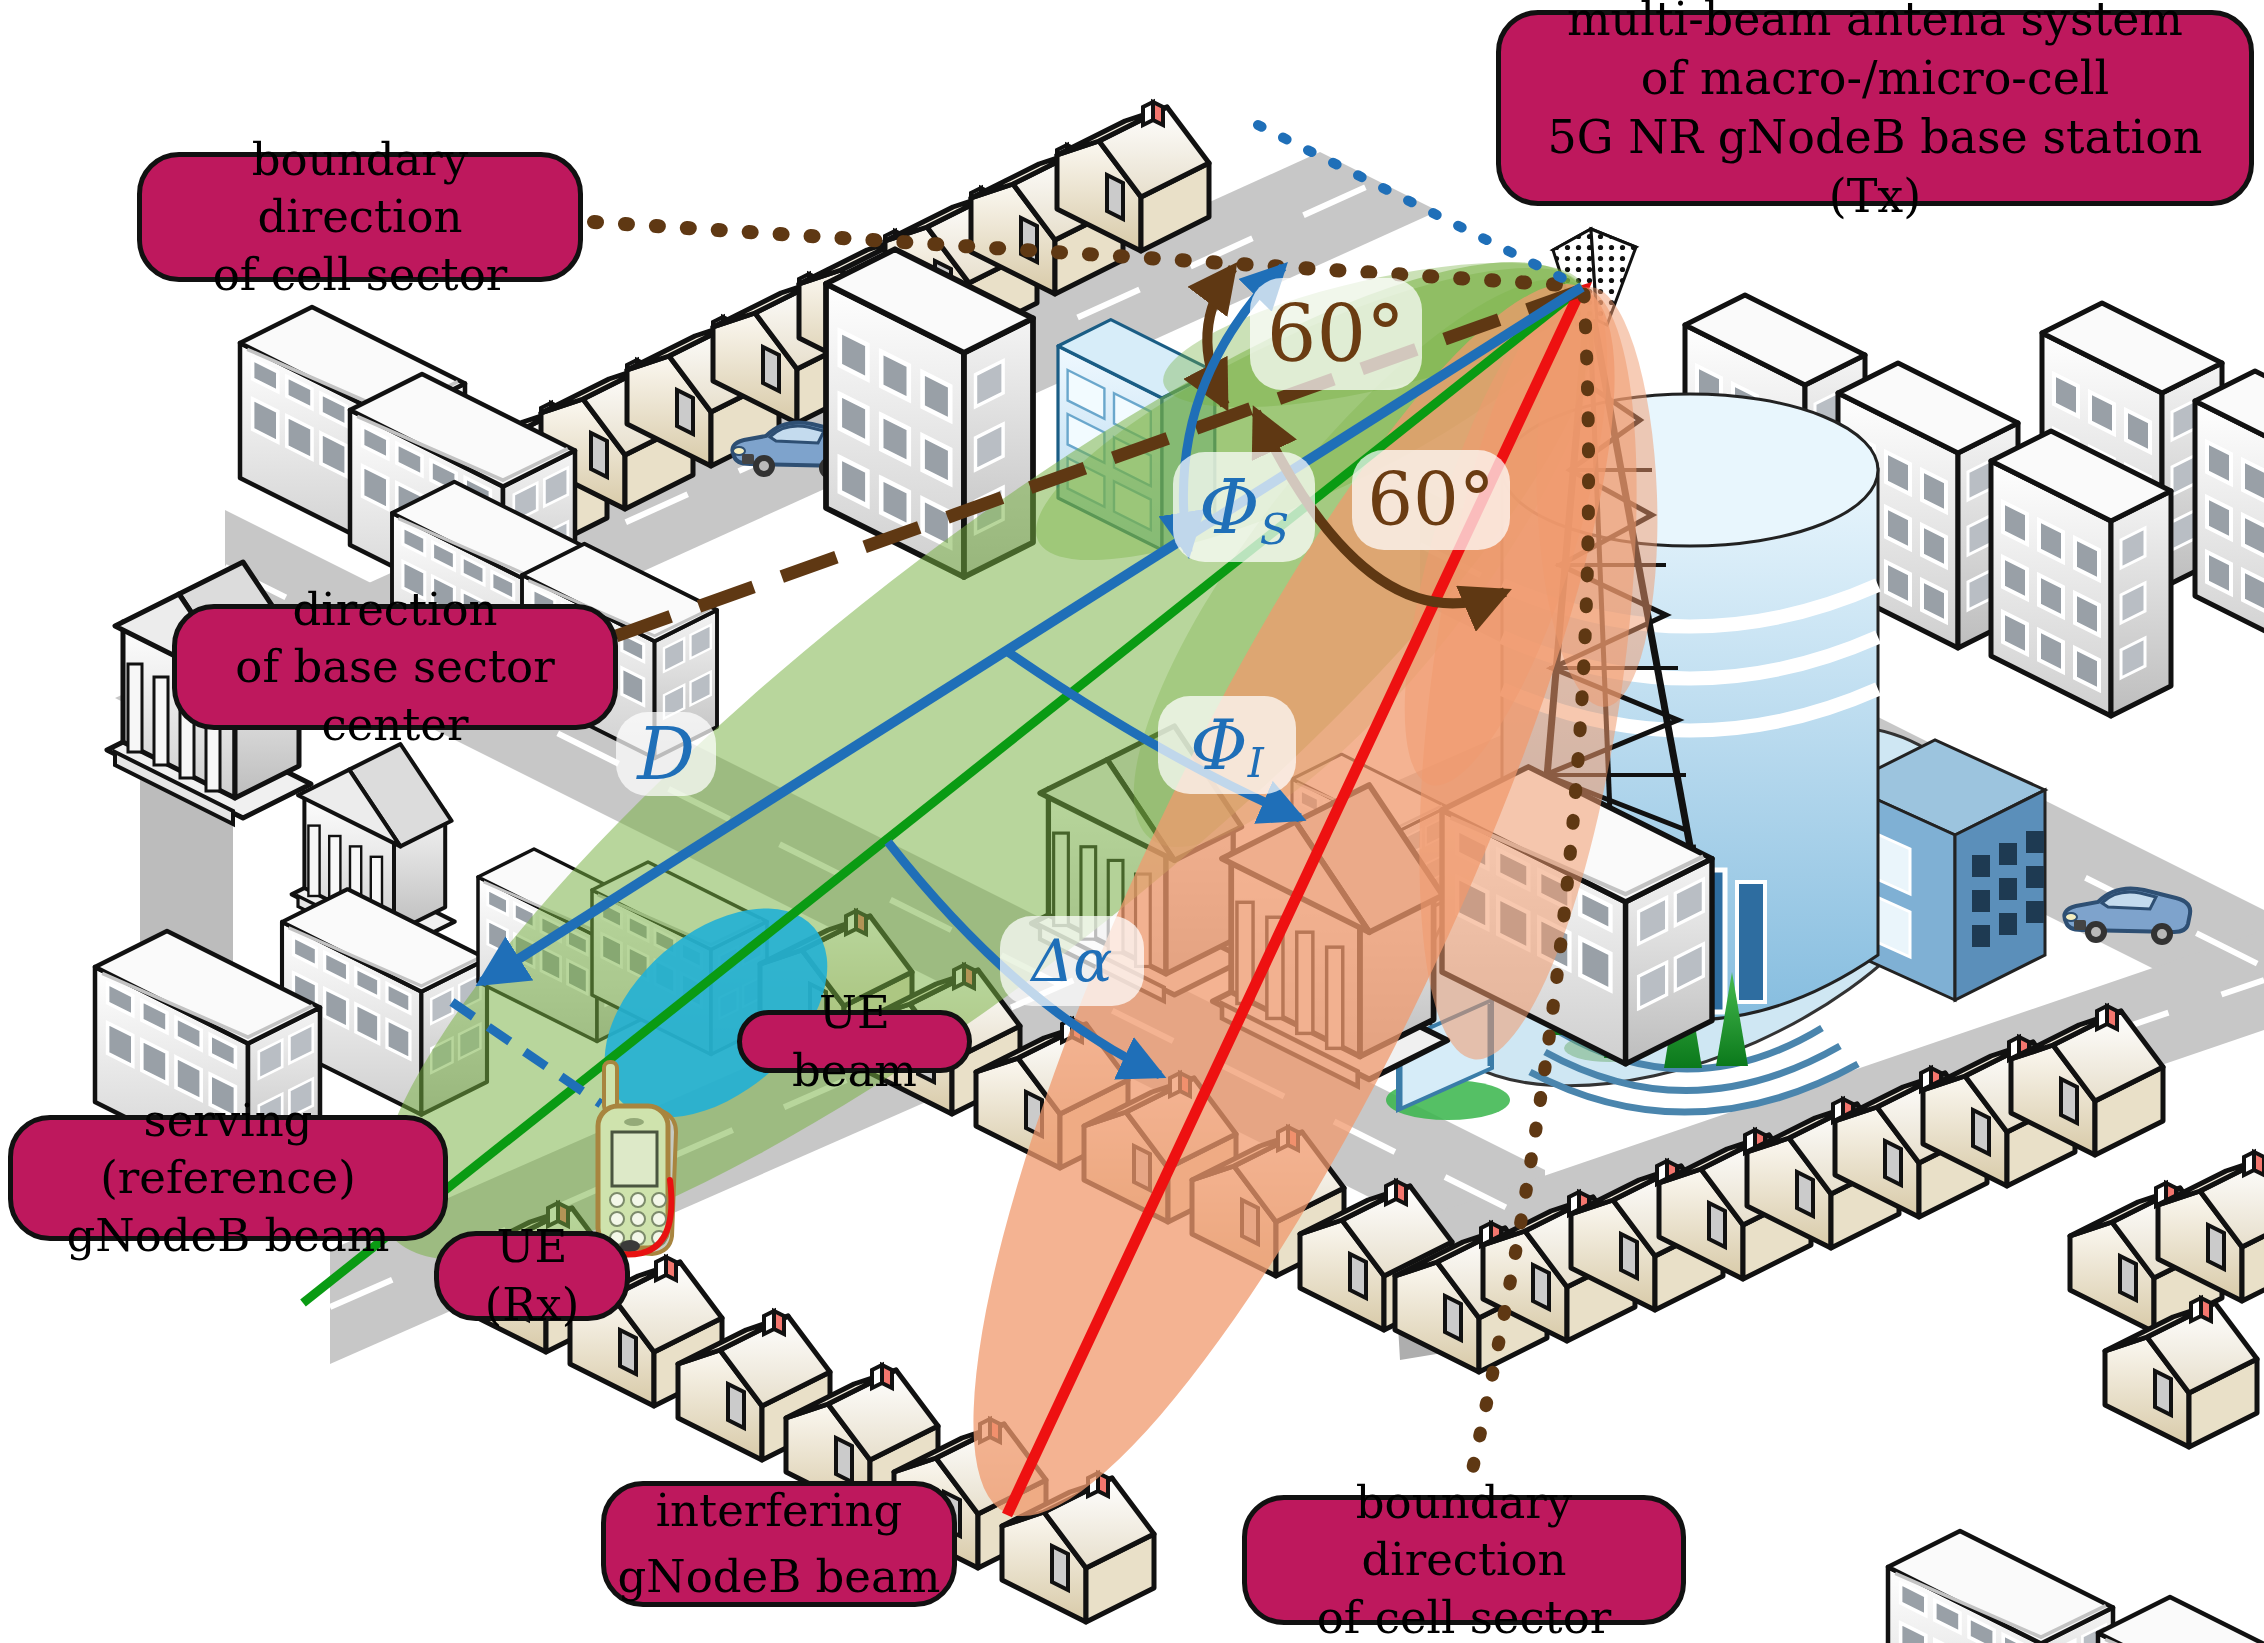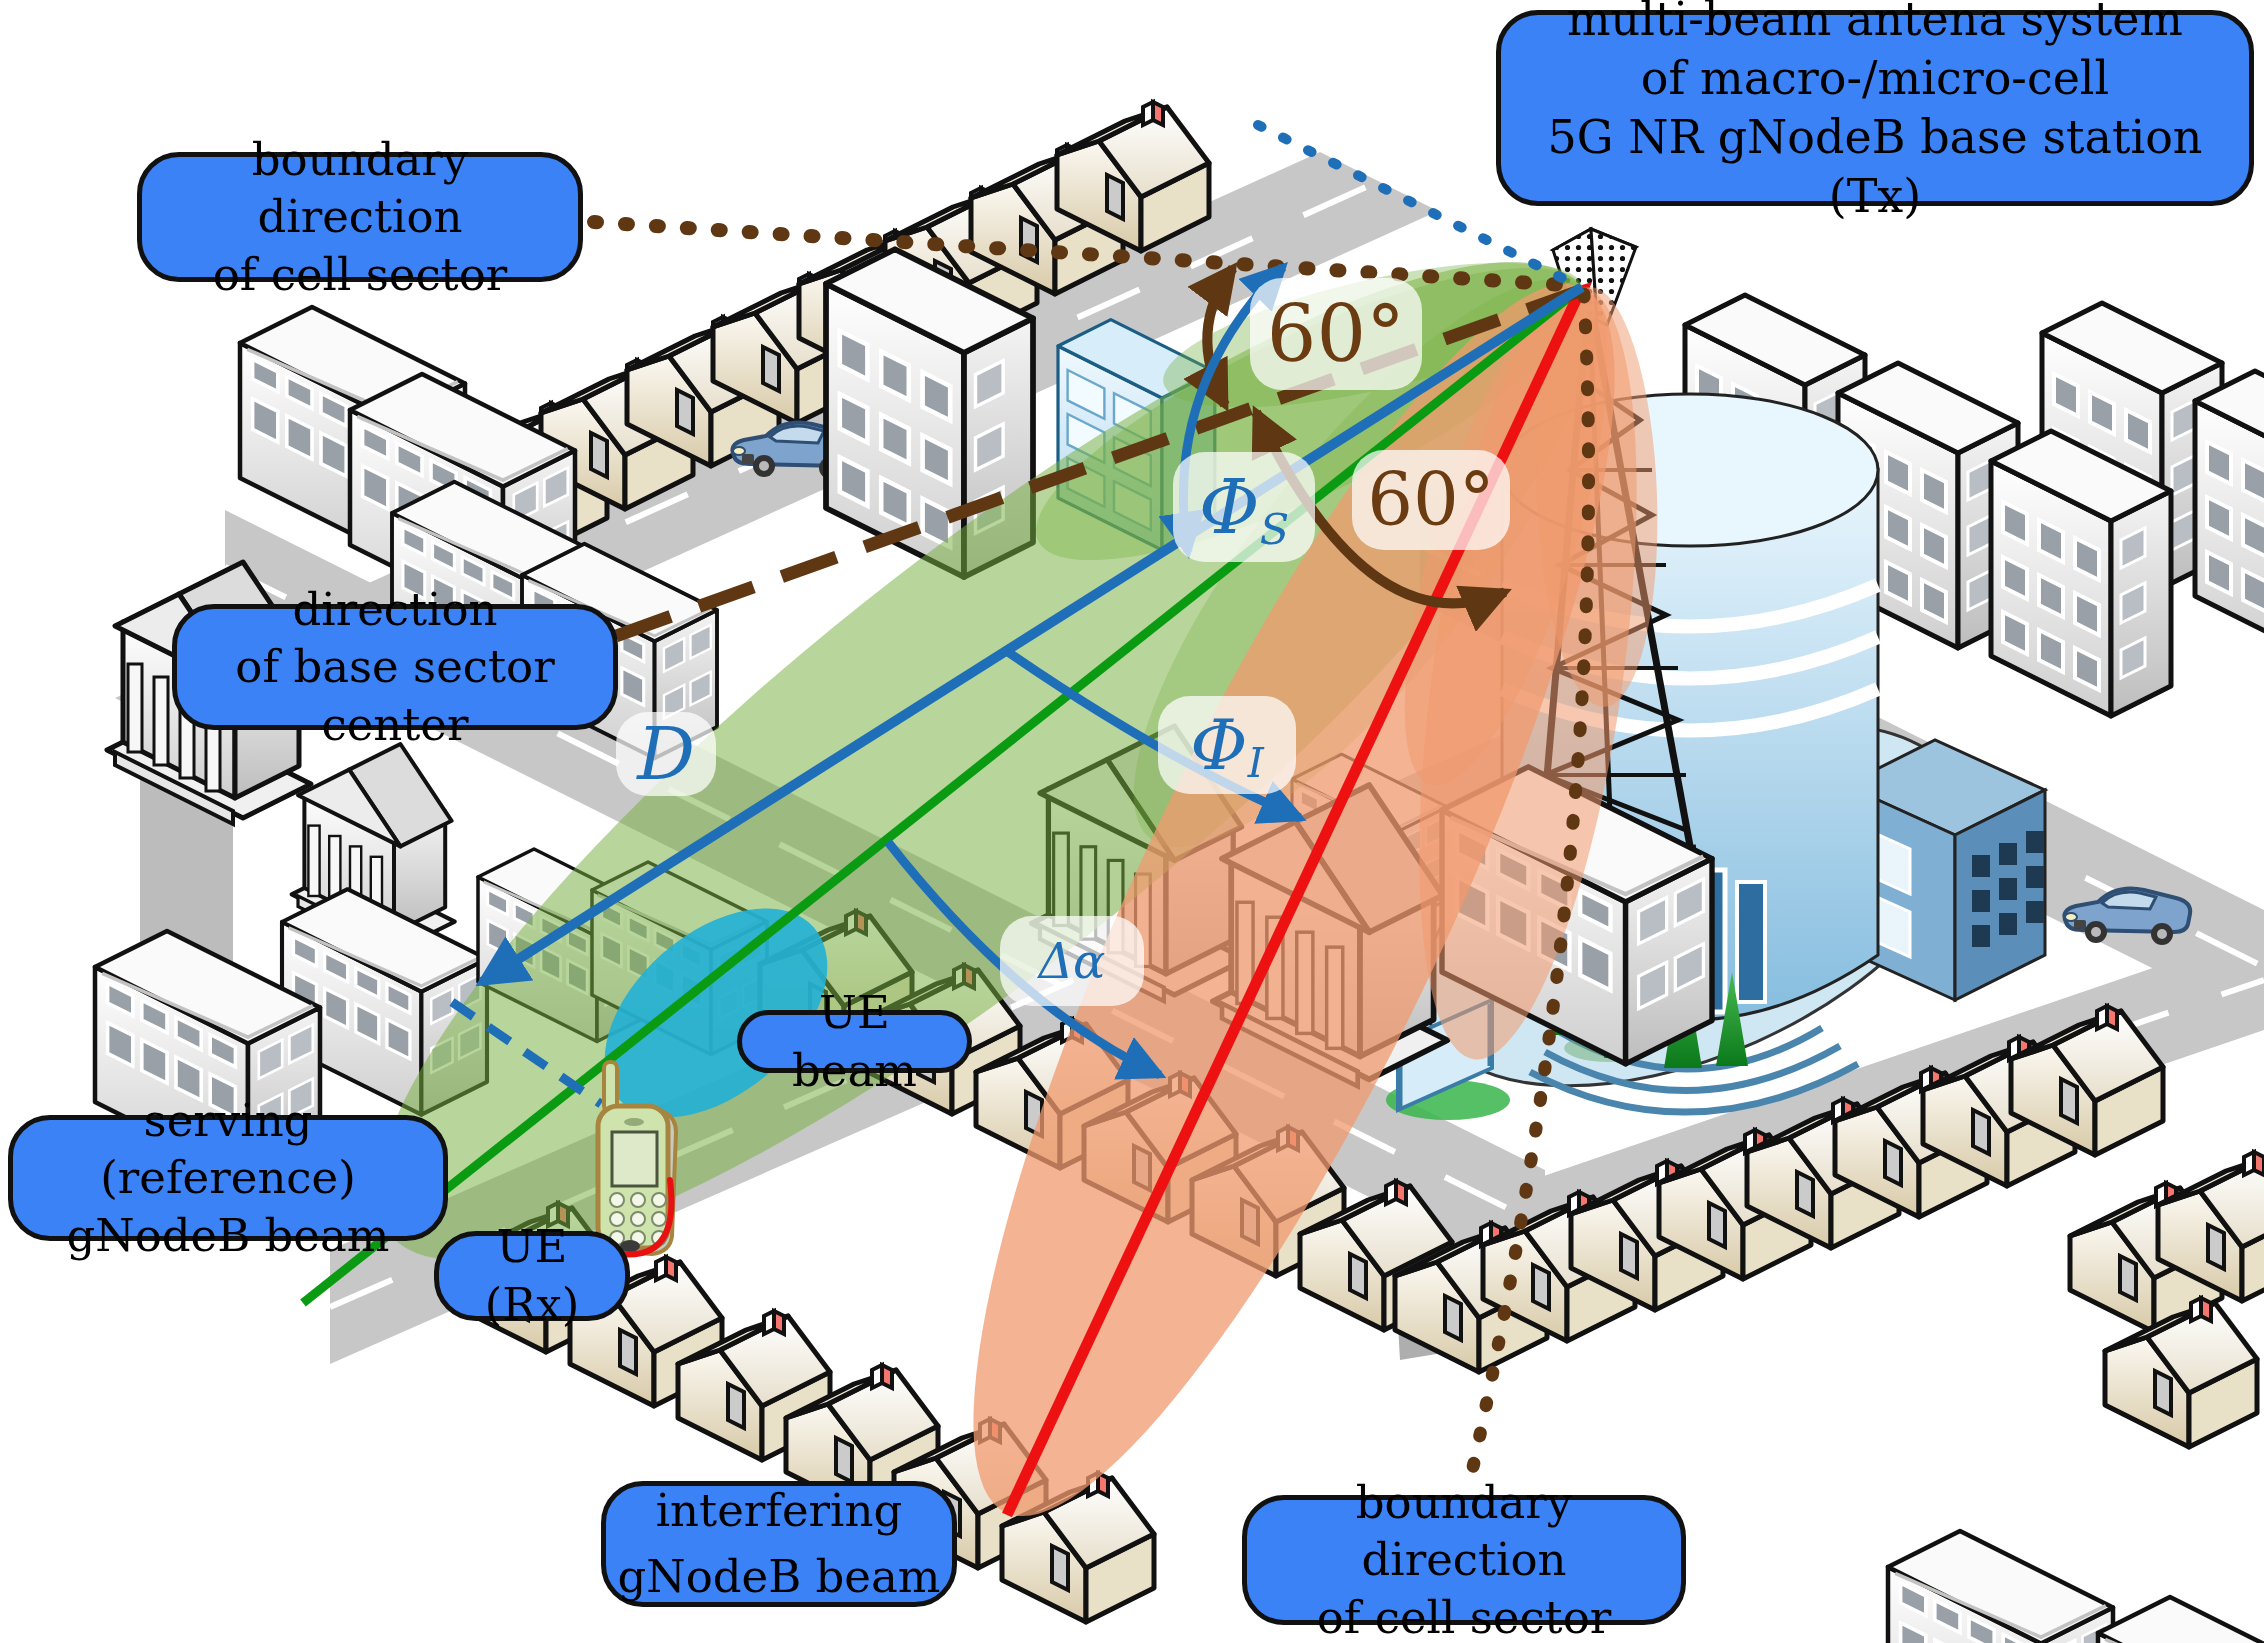--- a/index.html
+++ b/index.html
@@ -1,19 +1,19 @@
 <!DOCTYPE html>
 <html><head>
 <meta charset="utf-8">
 <style>
   html,body{margin:0;padding:0;background:#fff;}
   .stage{position:relative;width:2264px;height:1643px;background:#ffffff;overflow:hidden;
          font-family:"DejaVu Serif","Liberation Serif",serif;}
   .stage svg{position:absolute;left:0;top:0;}
-  .ylabel{position:absolute;background:#3b82f6;border:5px solid #111;border-radius:42px;
+  .ylabel{position:absolute;background:#be185d;border:5px solid #111;border-radius:42px;
           display:flex;flex-direction:column;align-items:center;justify-content:center;
           text-align:center;color:#000;font-size:45px;line-height:1.28;box-sizing:border-box;
           padding:4px 10px;z-index:30;}
   .mlabel{position:absolute;background:rgba(255,255,255,0.72);border-radius:32px;
           display:flex;align-items:center;justify-content:center;z-index:25;
           color:#1f6fb8;font-style:italic;box-sizing:border-box;}
   .mlabel.brown{color:#6b3c12;font-style:normal;}
   .sub{font-size:0.58em;align-self:flex-end;transform:translateY(-0.18em);}
 </style>
 </head>
@@ -427,17 +427,17 @@
 
 <div class="mlabel" style="left:616px;top:712px;width:100px;height:84px;font-size:72px;">
   <span>D</span>
 </div>
 
 <div class="mlabel" style="left:1158px;top:696px;width:138px;height:98px;font-size:70px;">
   <span>Φ</span>
       <span class="sub">I</span>
 </div>
 
-<div class="mlabel" style="left:1000px;top:916px;width:144px;height:90px;font-size:48px;">
+<div class="mlabel" style="left:1000px;top:916px;width:144px;height:90px;font-size:58px;">
   <span>Δα</span>
 </div>
 
 </div>
 
 </body></html>

